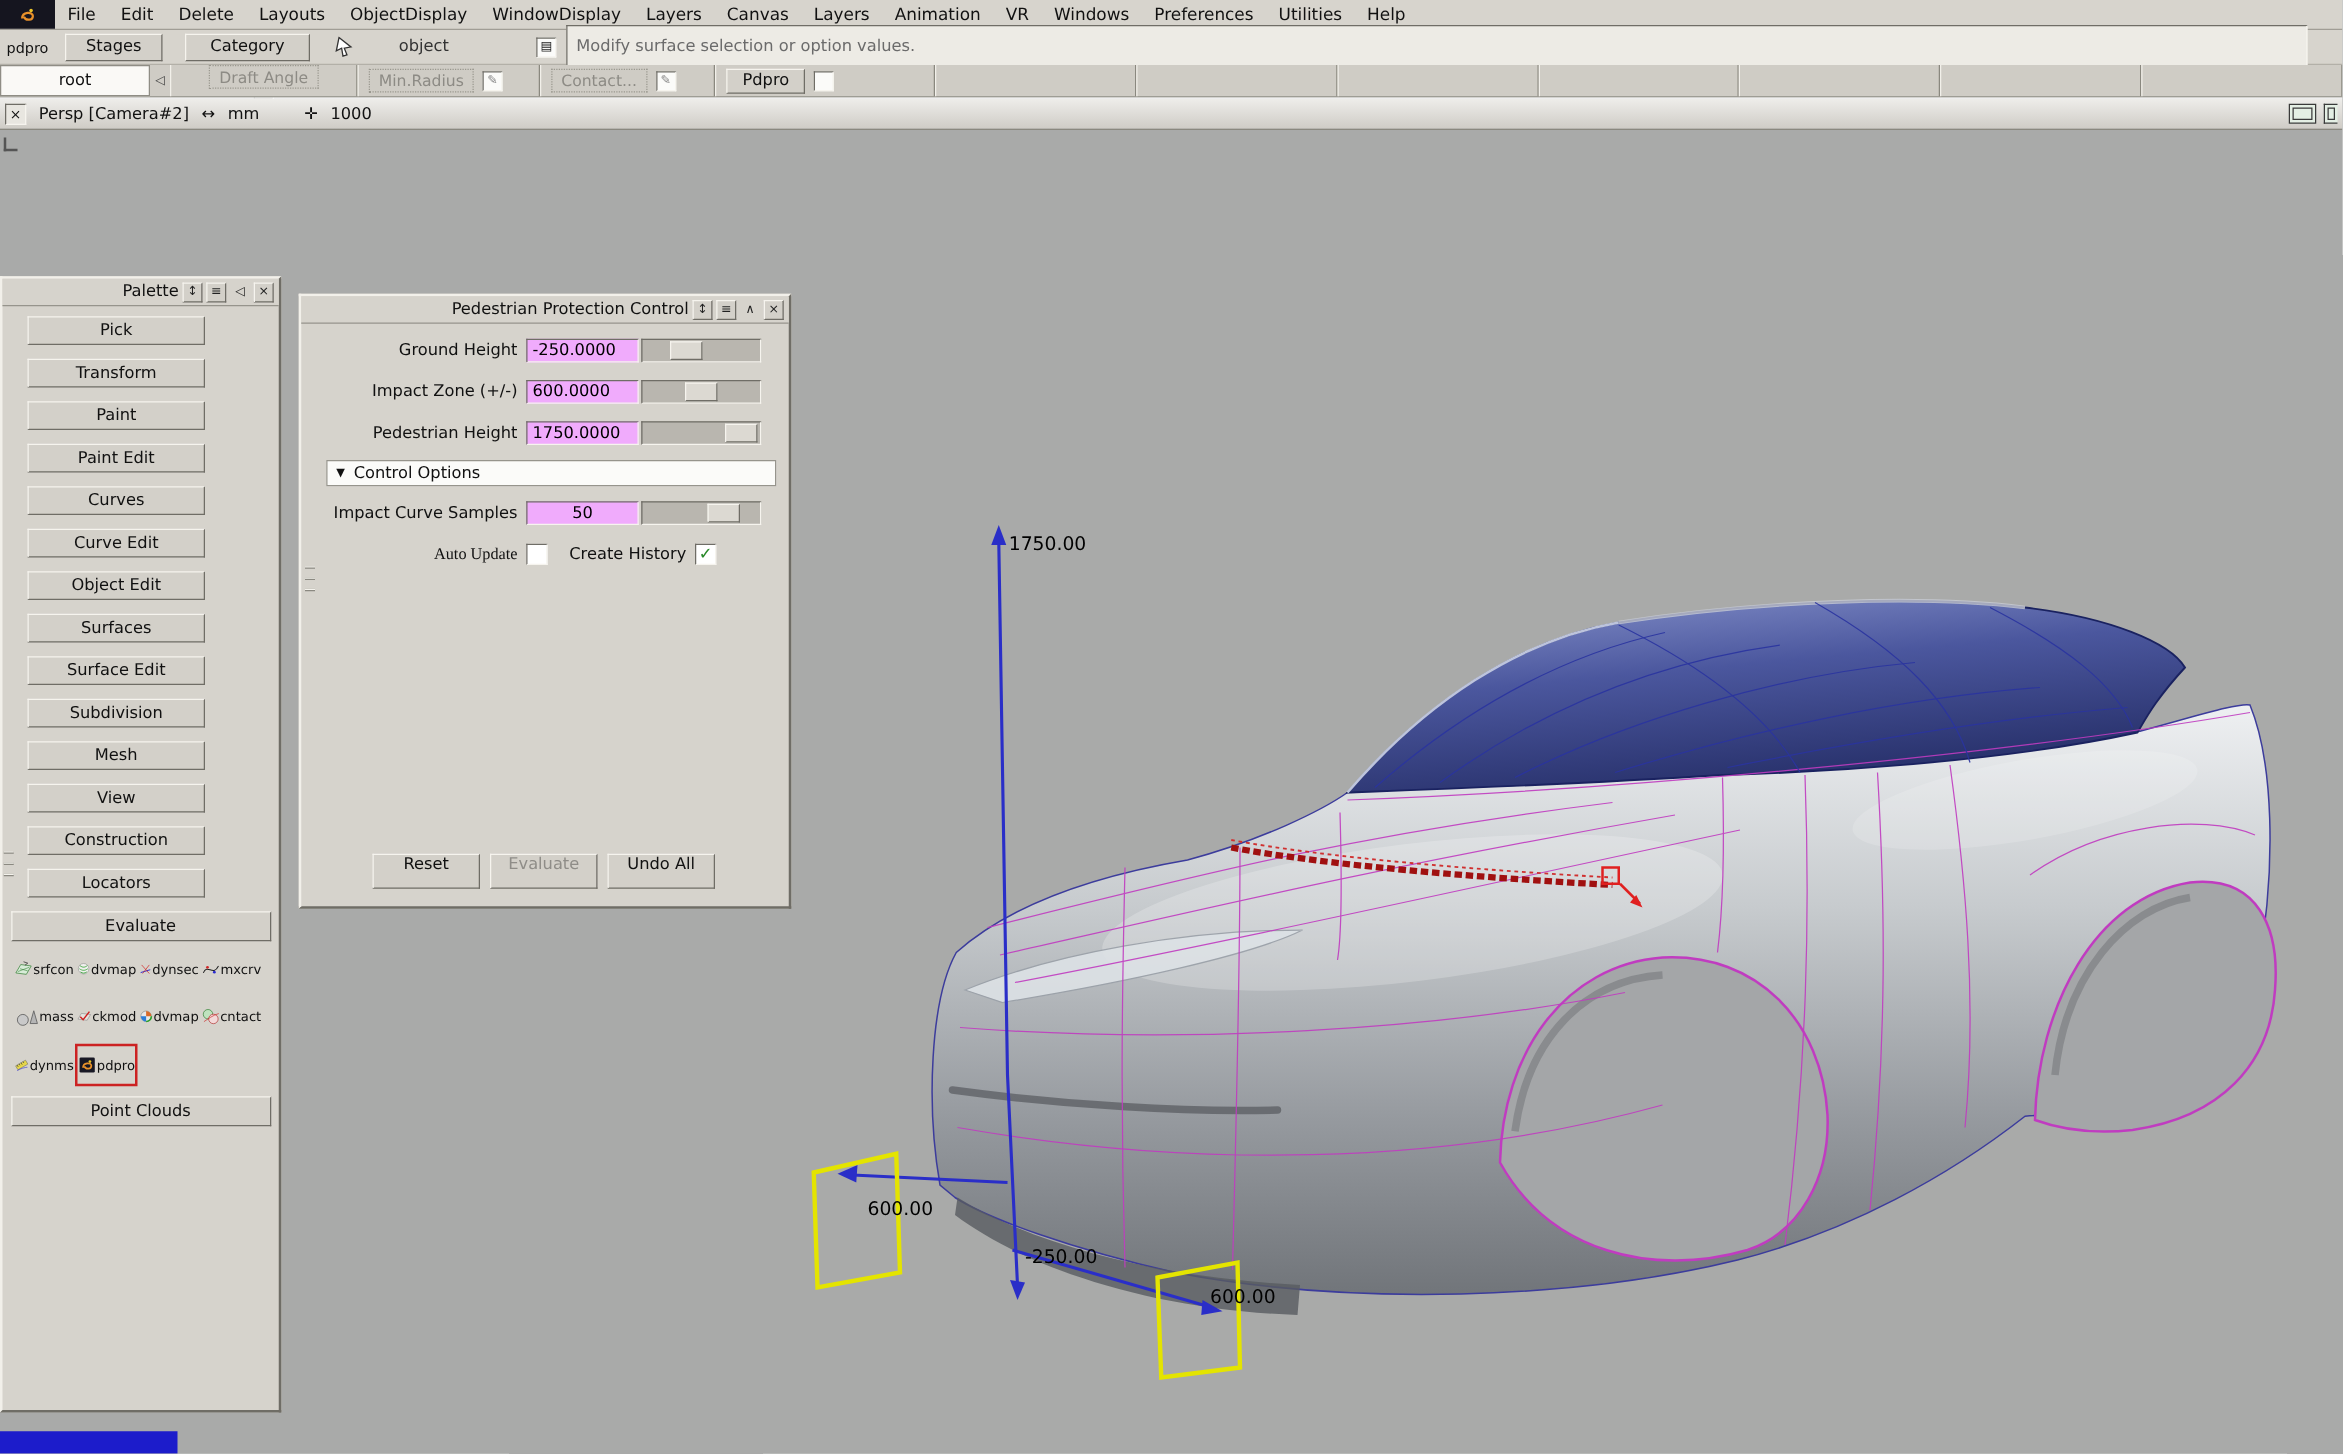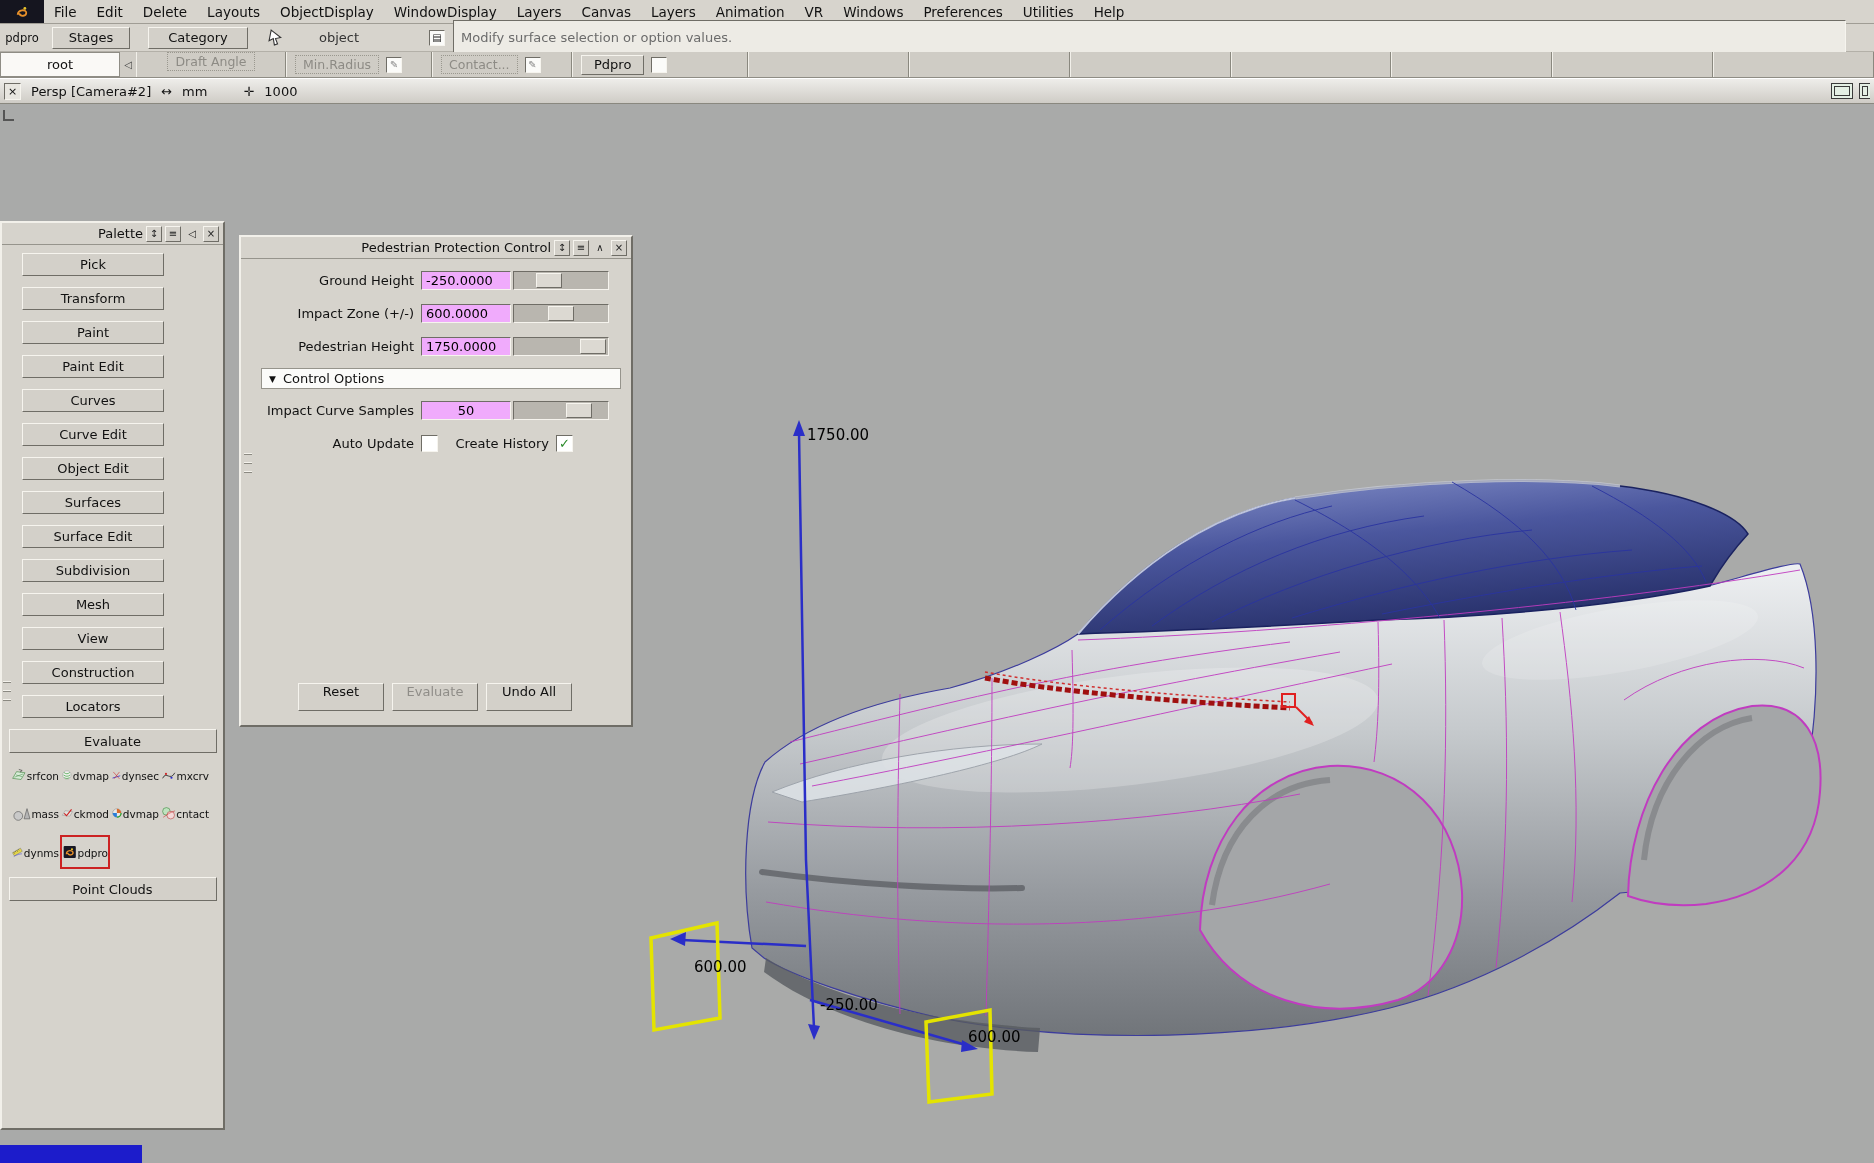--- a/index.html
+++ b/index.html
@@ -462,21 +462,21 @@
 
       <div class="fld-row">
         <span class="fld-label">Impact Curve Samples</span>
         <input class="fld-input in" type="text" readonly="" style="text-align: center;" value="50">
         <div class="fld-slider in">
             <div class="thumb" style="left:52px;"></div>
           </div>
       </div>
 
       <div class="chk-row">
-        <span class="chk-label" style="width:160px;">Auto Update</span>
+        <span class="chk-label" style="width:160px;font-family:Liberation Serif, serif;">Auto Update</span>
         <span class="chk-box in"></span>
         <span class="chk-label" style="width:118px;">Create History</span>
         <span class="chk-box in">
             <span>✓</span>
           </span>
       </div>
     </div>
     <div class="dlg-buttons">
       <div class="dlg-btn out">
           <span>Reset</span>

